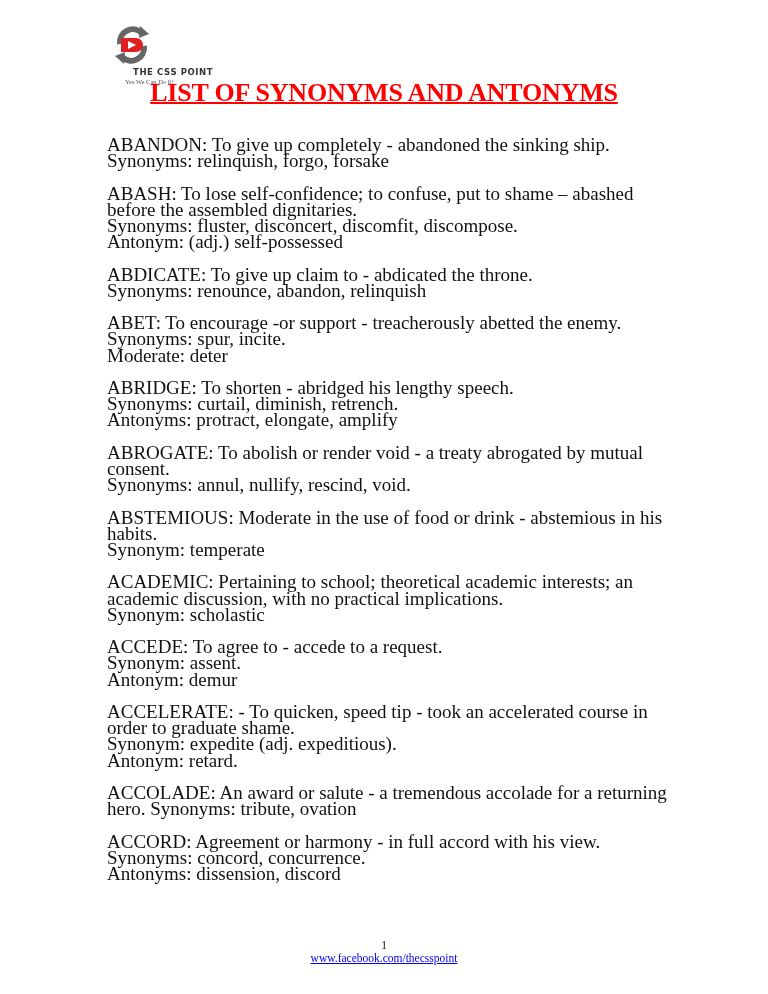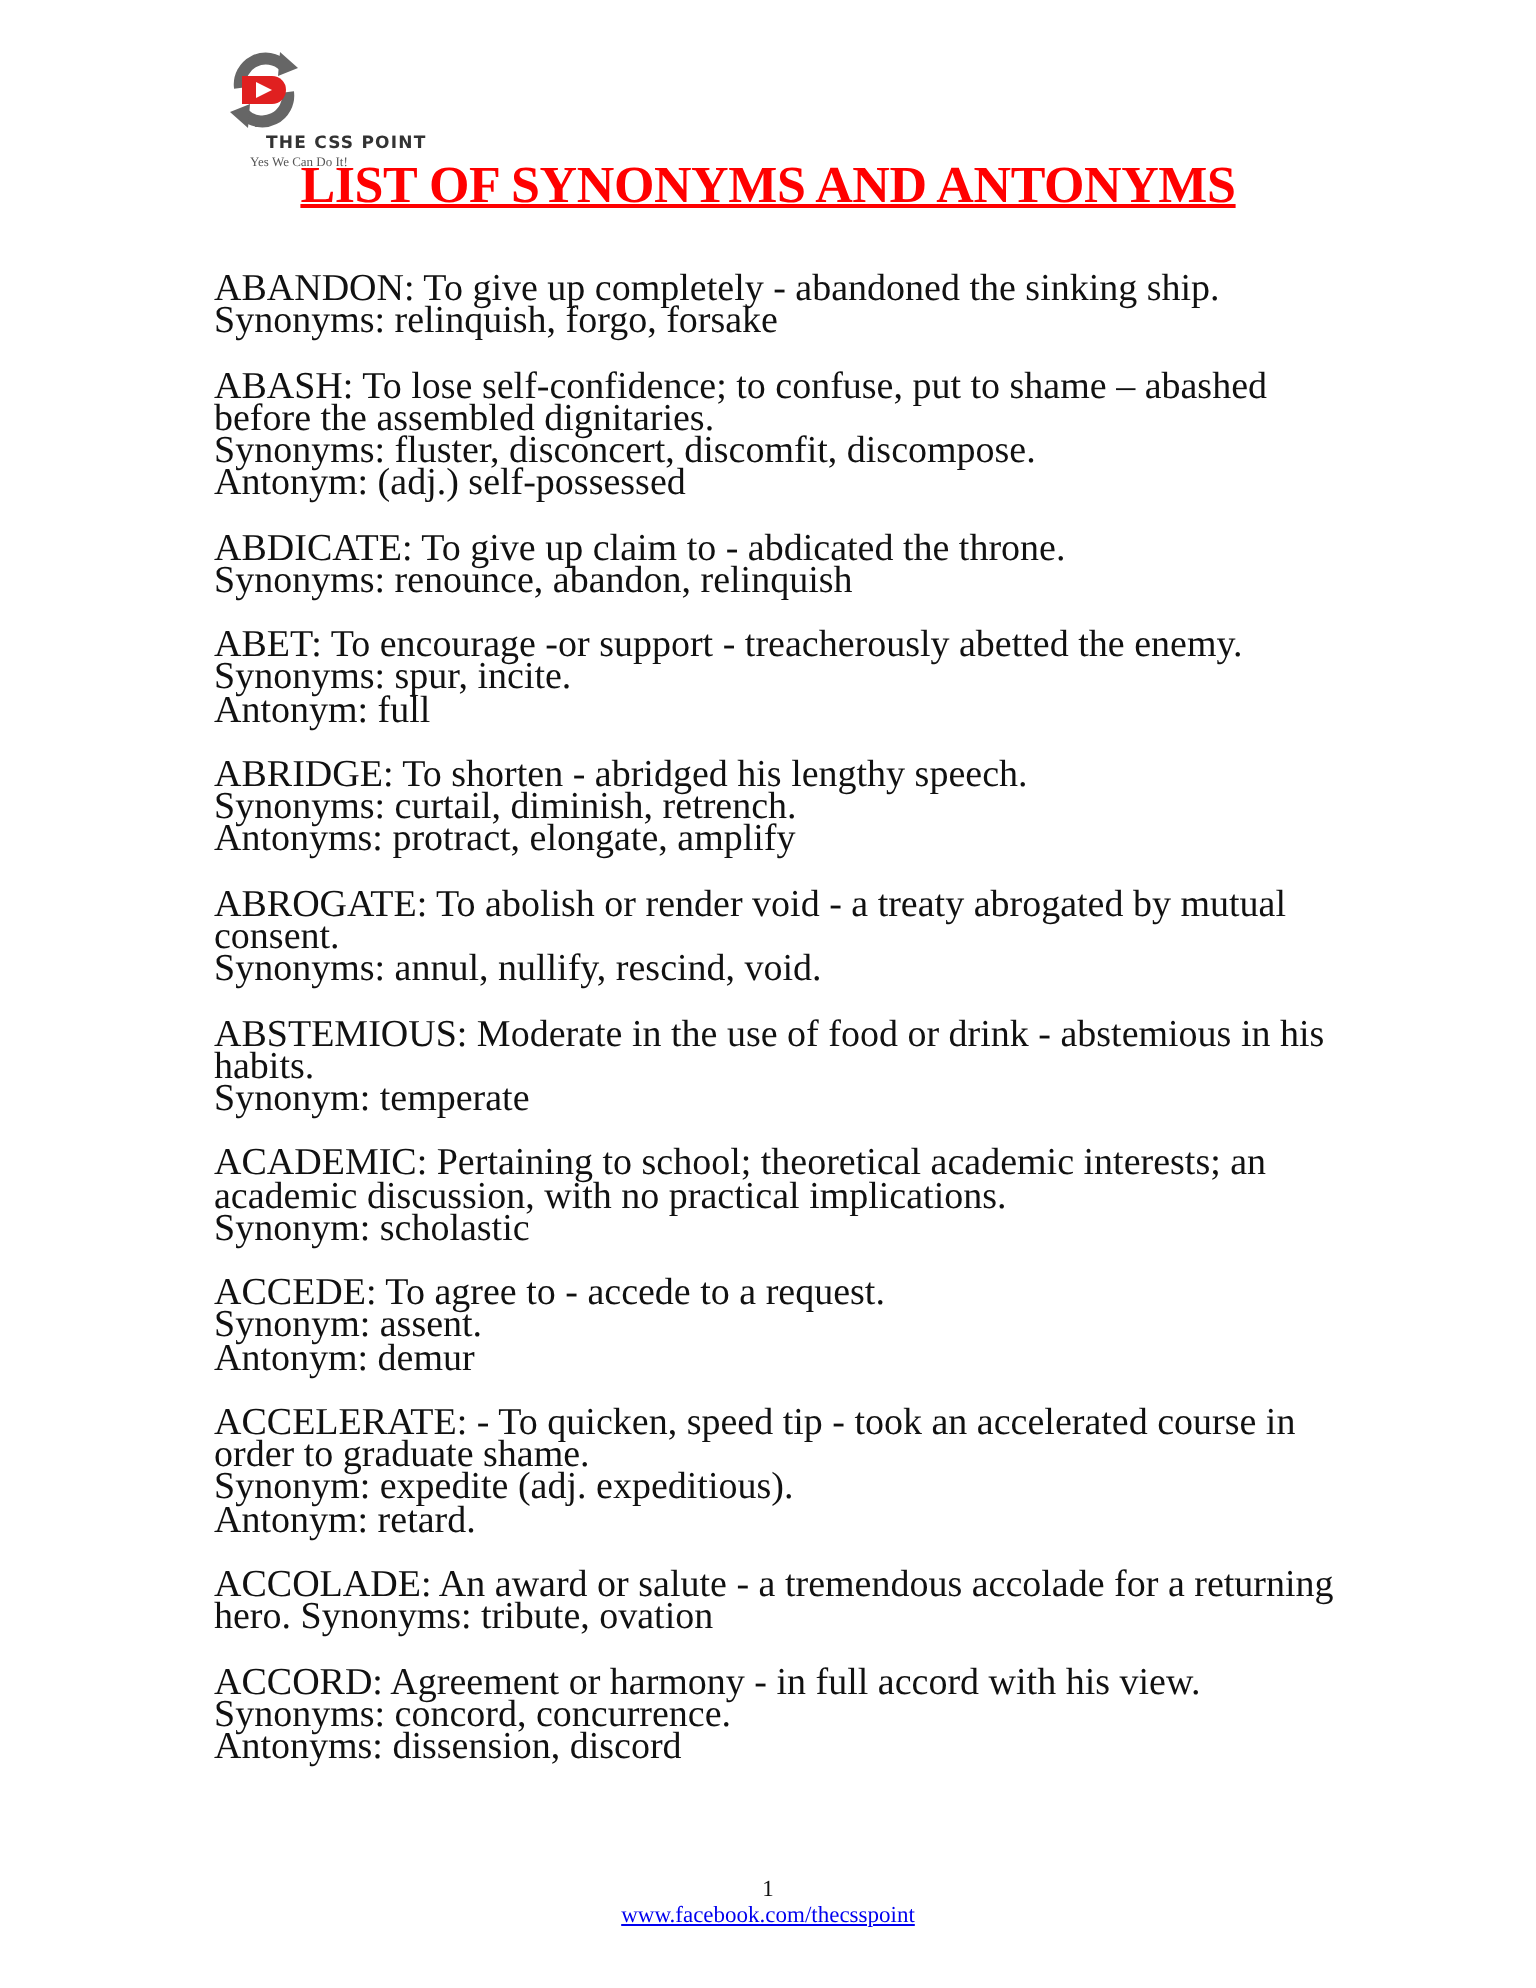--- a/index.html
+++ b/index.html
@@ -50,21 +50,21 @@
       <p>Synonyms: fluster, disconcert, discomfit, discompose.</p>
       <p>Antonym: (adj.) self-possessed</p>
     </div>
     <div class="entry">
       <p>ABDICATE: To give up claim to - abdicated the throne.</p>
       <p>Synonyms: renounce, abandon, relinquish</p>
     </div>
     <div class="entry">
       <p>ABET: To encourage -or support - treacherously abetted the enemy.</p>
       <p>Synonyms: spur, incite.</p>
-      <p>Antonym: full</p>
+      <p>Moderate: deter</p>
     </div>
     <div class="entry">
       <p>ABRIDGE: To shorten - abridged his lengthy speech.</p>
       <p>Synonyms: curtail, diminish, retrench.</p>
       <p>Antonyms: protract, elongate, amplify</p>
     </div>
     <div class="entry">
       <p>ABROGATE: To abolish or render void - a treaty abrogated by mutual consent.</p>
       <p>Synonyms: annul, nullify, rescind, void.</p>
     </div>

